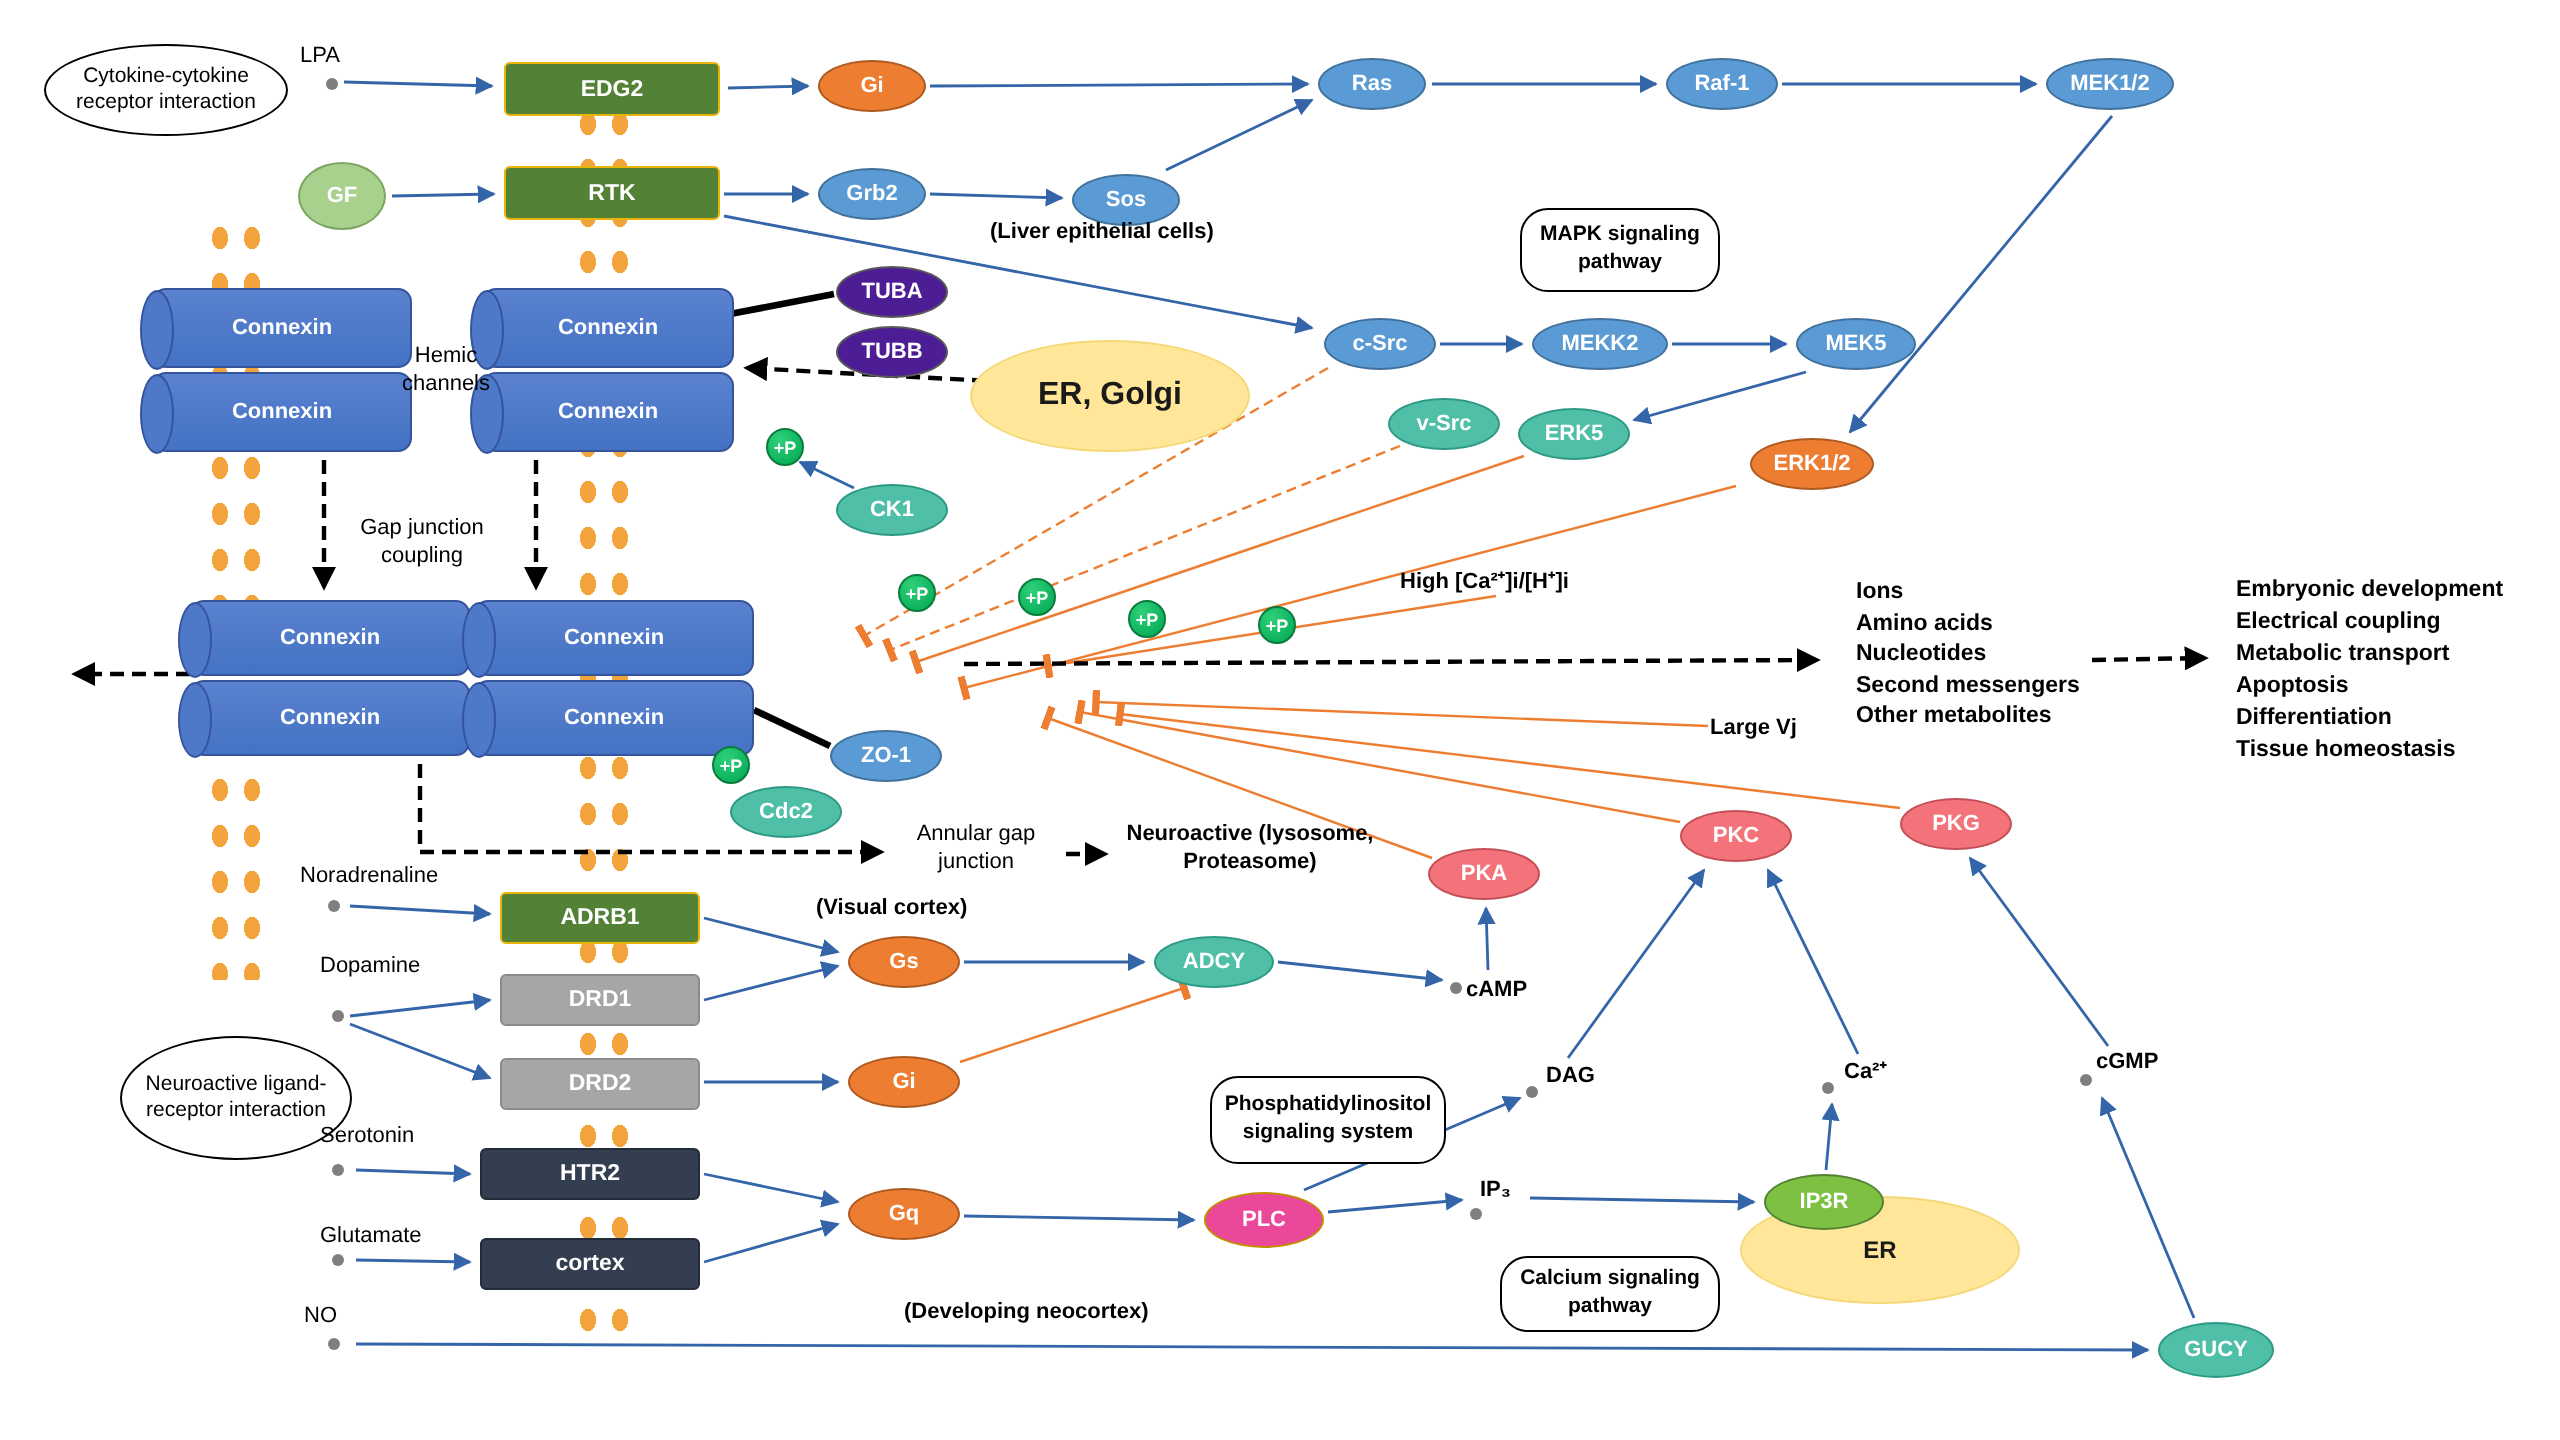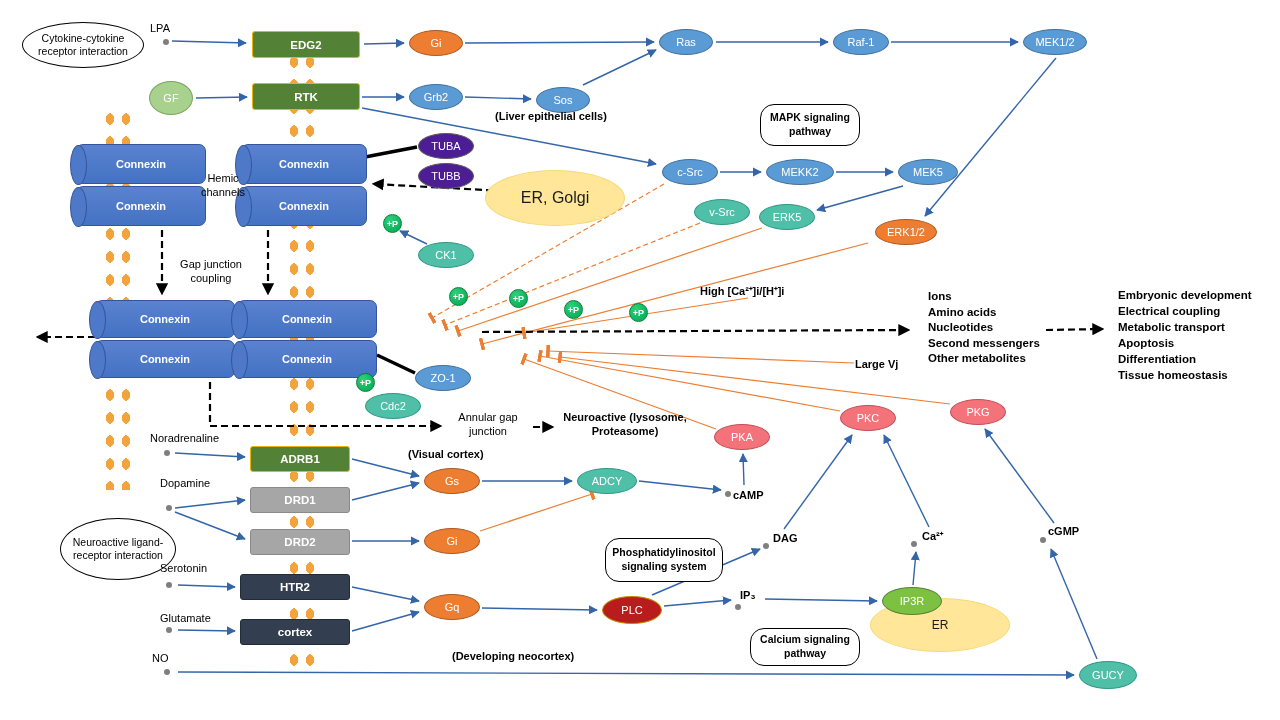--- a/index.html
+++ b/index.html
@@ -9,28 +9,28 @@
 
   .membrane { position:absolute; width:32px;
     background:
       radial-gradient(ellipse 6px 8.5px at 8px 11px, #F2A33C 66%, rgba(0,0,0,0) 68%) 0 0/32px 23px repeat-y,
       radial-gradient(ellipse 6px 8.5px at 24px 11px, #F2A33C 66%, rgba(0,0,0,0) 68%) 0 0/32px 23px repeat-y;
   }
 
   svg.wires { position:absolute; left:0; top:0; }
 
   .ell { position:absolute; border-radius:50%; display:flex; align-items:center; justify-content:center;
-         color:#fff; font-weight:normal; font-size:11px; text-align:left; }
+         color:#fff; font-weight:bold; font-size:11px; text-align:left; }
   .c-blue   { background:#5B9BD5; border:1px solid #41719C; }
   .c-orange { background:#ED7D31; border:1px solid #AE5A21; }
   .c-teal   { background:#4FBFA8; border:1px solid #2E9984; }
   .c-gray   { background:#4c1d95; border:1px solid #595959; }
   .c-pink   { background:#F4737B; border:1px solid #C44F57; }
   .c-lgreen { background:#A9D18E; border:1px solid #7CA65F; }
-  .c-yellow { background:#b91c1c; border:1px solid #BF8F00; }
+  .c-yellow { background:#ec4899; border:1px solid #BF8F00; }
   .c-green  { background:#7DC142; border:1px solid #548235; }
   .c-cream  { background:#FFE699; border:1px solid #F5D978; color:#1a1a1a; }
 
   .box { position:absolute; display:flex; align-items:center; justify-content:center;
          color:#fff; font-weight:bold; font-size:11.5px; border-radius:3px; }
   .b-green { background:#538135; border:1px solid #eab308; }
   .b-gray  { background:#A6A6A6; border:1px solid #8a8a8a; }
   .b-navy  { background:#333F50; border:1px solid #222b38; }
 
   .cyl { position:absolute; background:linear-gradient(#5a82cf,#4472C4); border:1px solid #35549B; border-radius:7px;

